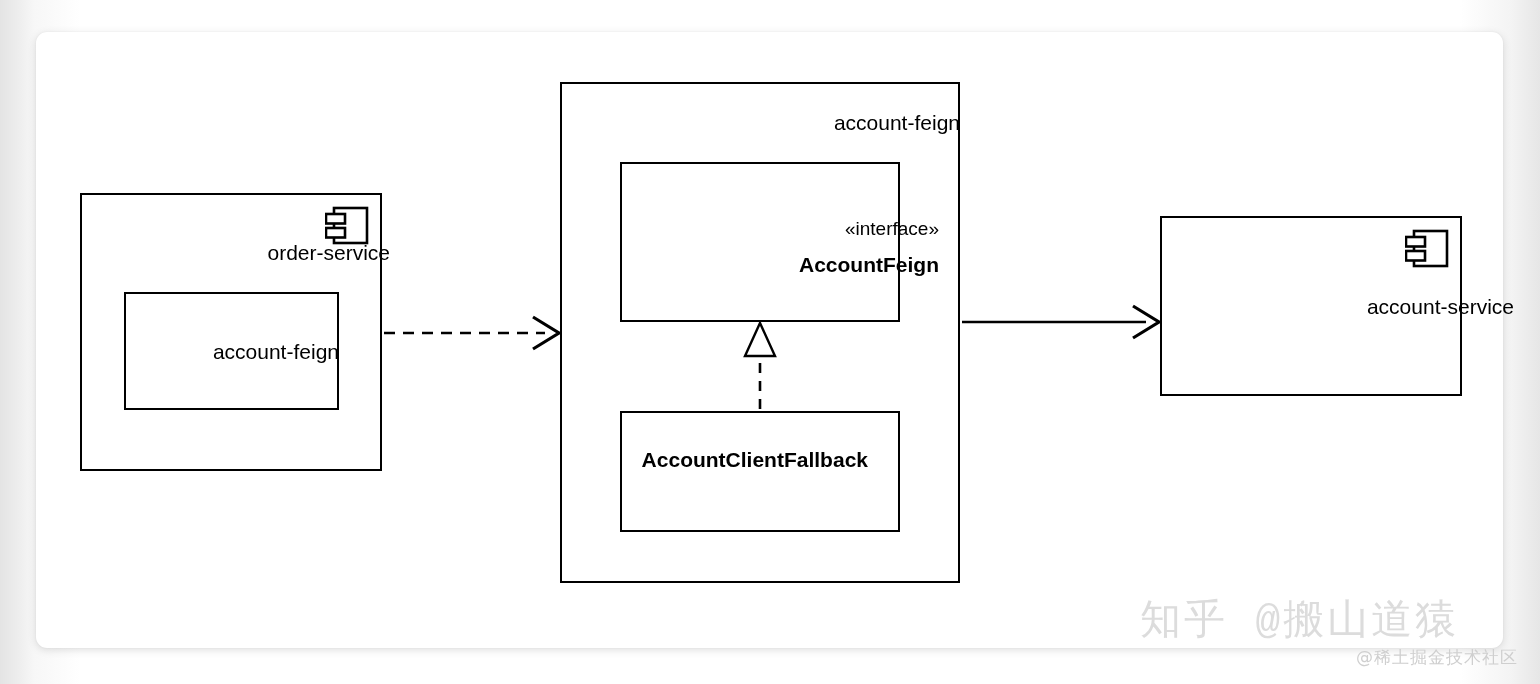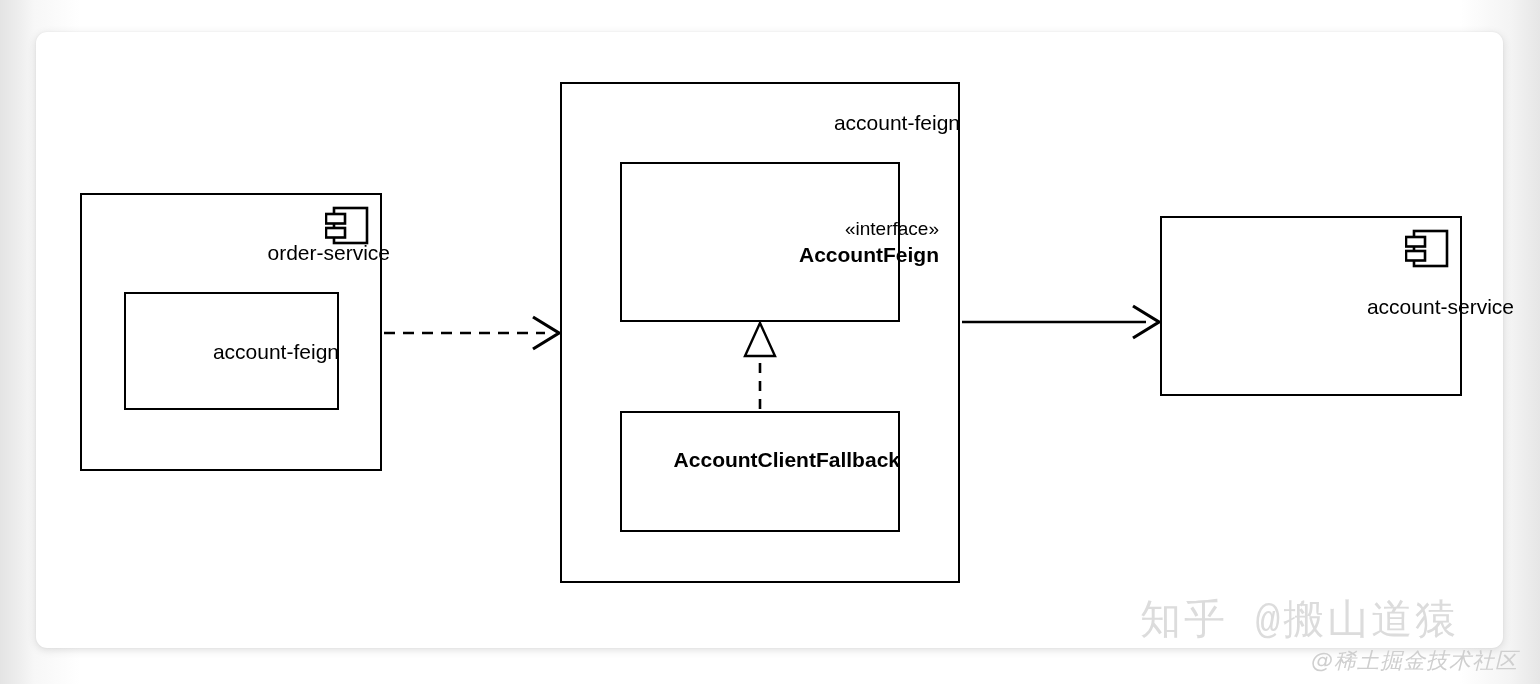--- a/index.html
+++ b/index.html
@@ -68,25 +68,25 @@
     left: 560px; top: 111px; width: 400px;
     font-size: 21px;
   }
 
   #interface-box { left: 620px; top: 162px; width: 280px; height: 160px; }
   #interface-label {
     left: 620px; top: 218px; width: 319px;
     font-size: 19px;
   }
   #interface-label .stereotype { display: block; font-weight: normal; font-size: 19px; }
-  #interface-label .iname { display: block; font-weight: bold; font-size: 21px; margin-top: 3px; }
+  #interface-label .iname { display: block; font-weight: bold; font-size: 21px; margin-top: 13px; }
 
   #fallback-box { left: 620px; top: 411px; width: 280px; height: 121px; }
   #fallback-label {
-    left: 620px; top: 448px; width: 280px;
+    left: 588px; top: 448px; width: 280px;
     font-size: 21px; font-weight: bold;
   }
 
   
   #account-service-box { left: 1160px; top: 216px; width: 302px; height: 180px; }
   #account-service-label {
     left: 1160px; top: 295px; width: 354px;
     font-size: 21px;
   }
 
@@ -113,26 +113,25 @@
     color: #dcdcdc;
     white-space: nowrap;
     font-family: Liberation Mono, monospace;
   }
   #watermark-sub {
     position: absolute;
     left: 1140px;
     top: 646px;
     width: 378px;
     text-align: right;
-    font-size: 22px;
+    font-size: 17px;
     letter-spacing: 1px;
     color: #cfcfcf;
     white-space: nowrap;
     font-family: "DejaVu Sans", sans-serif;
-    font-style: italic;
   }
 </style>
 </head>
 <body>
 
 <div id="root">
 
   <div id="card"></div>
 
   <div class="uml-box" id="order-service-box"></div>

